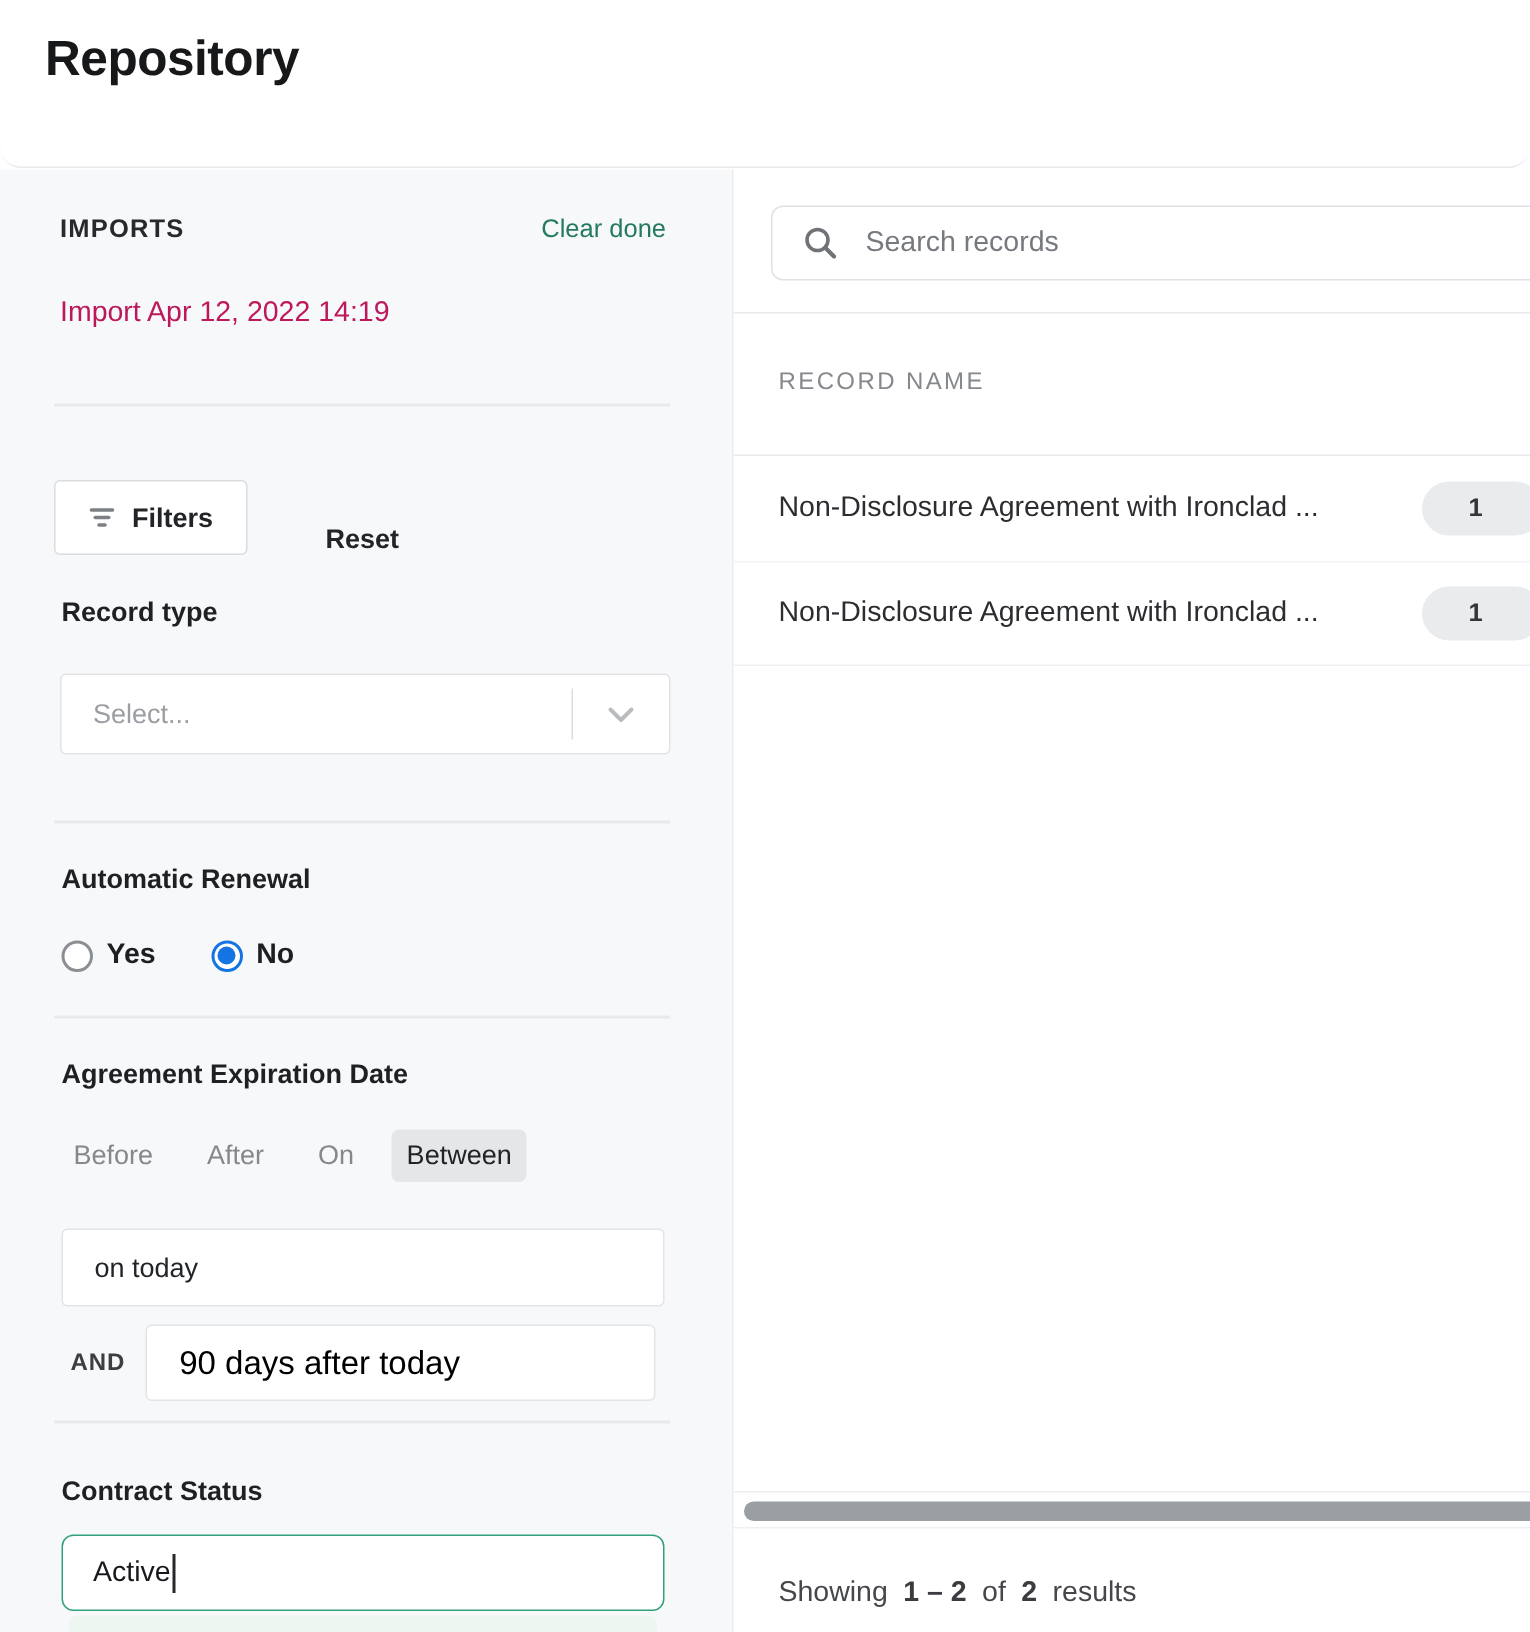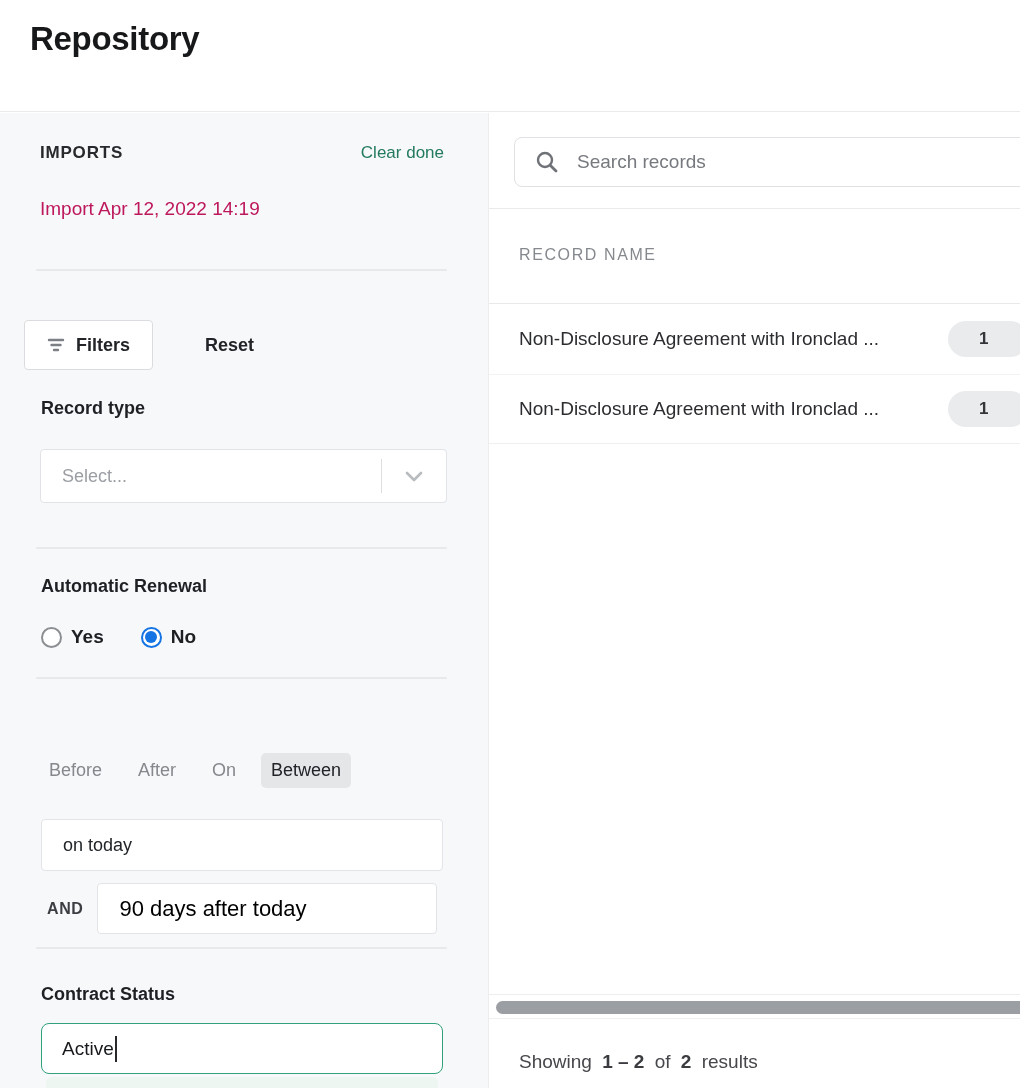--- a/index.html
+++ b/index.html
@@ -12,34 +12,34 @@
   }
   *{box-sizing:border-box;}
   html,body{margin:0;padding:0;}
   body{
     width:1020px;height:1088px;position:relative;overflow:hidden;
     background:#ffffff;
     font-family:"Liberation Sans", sans-serif;
     color:#1e2024;
   }
   
-  .header{position:absolute;top:0;left:0;width:1020px;height:112px;background:#fff;border-bottom:1px solid #e8eaec;}
+  .header{position:absolute;top:0;left:0;width:1020px;height:112px;background:#fff;border-bottom:1px solid #e8eaec;border-radius:14px;}
   .page-title{position:absolute;left:30px;top:20px;font-size:33px;font-weight:700;color:#17181a;letter-spacing:-0.3px;margin:0;}
 
   
   .sidebar{position:absolute;top:113px;left:0;width:488px;height:975px;background:#f7f8f9;overflow:hidden;}
   .divider{position:absolute;left:36px;width:411px;height:2px;border-radius:2px;background:#e8e9eb;}
   .d1{top:156px}.d2{top:434px}.d3{top:564px}.d4{top:834px}
 
   .imports-row{position:absolute;top:30px;left:40px;width:404px;display:flex;justify-content:space-between;align-items:center;}
   .imports-heading{font-size:17px;font-weight:700;color:#28292c;letter-spacing:0.8px;}
   .clear-link{font-size:17px;color:var(--link_green);cursor:pointer;}
   .import-item{position:absolute;top:85px;left:40px;font-size:19px;color:#be185d;cursor:pointer;}
 
-  .filters-row{position:absolute;top:207px;left:24px;display:flex;align-items:center;}
+  .filters-row{position:absolute;top:207px;left:36px;display:flex;align-items:flex-end;}
   .filters-btn{display:flex;align-items:center;gap:11px;height:50px;padding:0 22px;background:#fff;border:1px solid #dadcdf;border-radius:4px;font-size:18px;font-weight:700;color:#222427;cursor:pointer;}
   .reset-btn{margin-left:52px;font-size:18px;font-weight:700;color:#222427;cursor:pointer;}
 
   .section-label{position:absolute;left:41px;font-size:18px;font-weight:700;color:#1e2024;}
   .lbl-record-type{top:285px}
   .lbl-auto-renewal{top:463px}
   .lbl-expiration{top:593px}
   .lbl-contract{top:871px}
 
   .select-box{position:absolute;top:336px;left:40px;width:407px;height:54px;background:#fff;border:1px solid #e2e3e6;border-radius:4px;display:flex;align-items:center;cursor:pointer;}
@@ -141,20 +141,21 @@
   <div class="radio-row">
     <span class="radio"></span>
     <span class="radio-label">Yes</span>
     <span class="radio-gap"></span>
     <span class="radio checked"></span>
     <span class="radio-label">No</span>
   </div>
 
   <div class="divider d3"></div>
 
+  <div class="section-label lbl-expiration">Agreement Expiration Date</div>
   <div class="modes-row">
     <span class="mode m1">Before</span>
     <span class="mode m2">After</span>
     <span class="mode m3">On</span>
     <span class="mode selected">Between</span>
   </div>
 
   <div class="date-input input-start">
     <span class="val">on today</span>
   </div>

